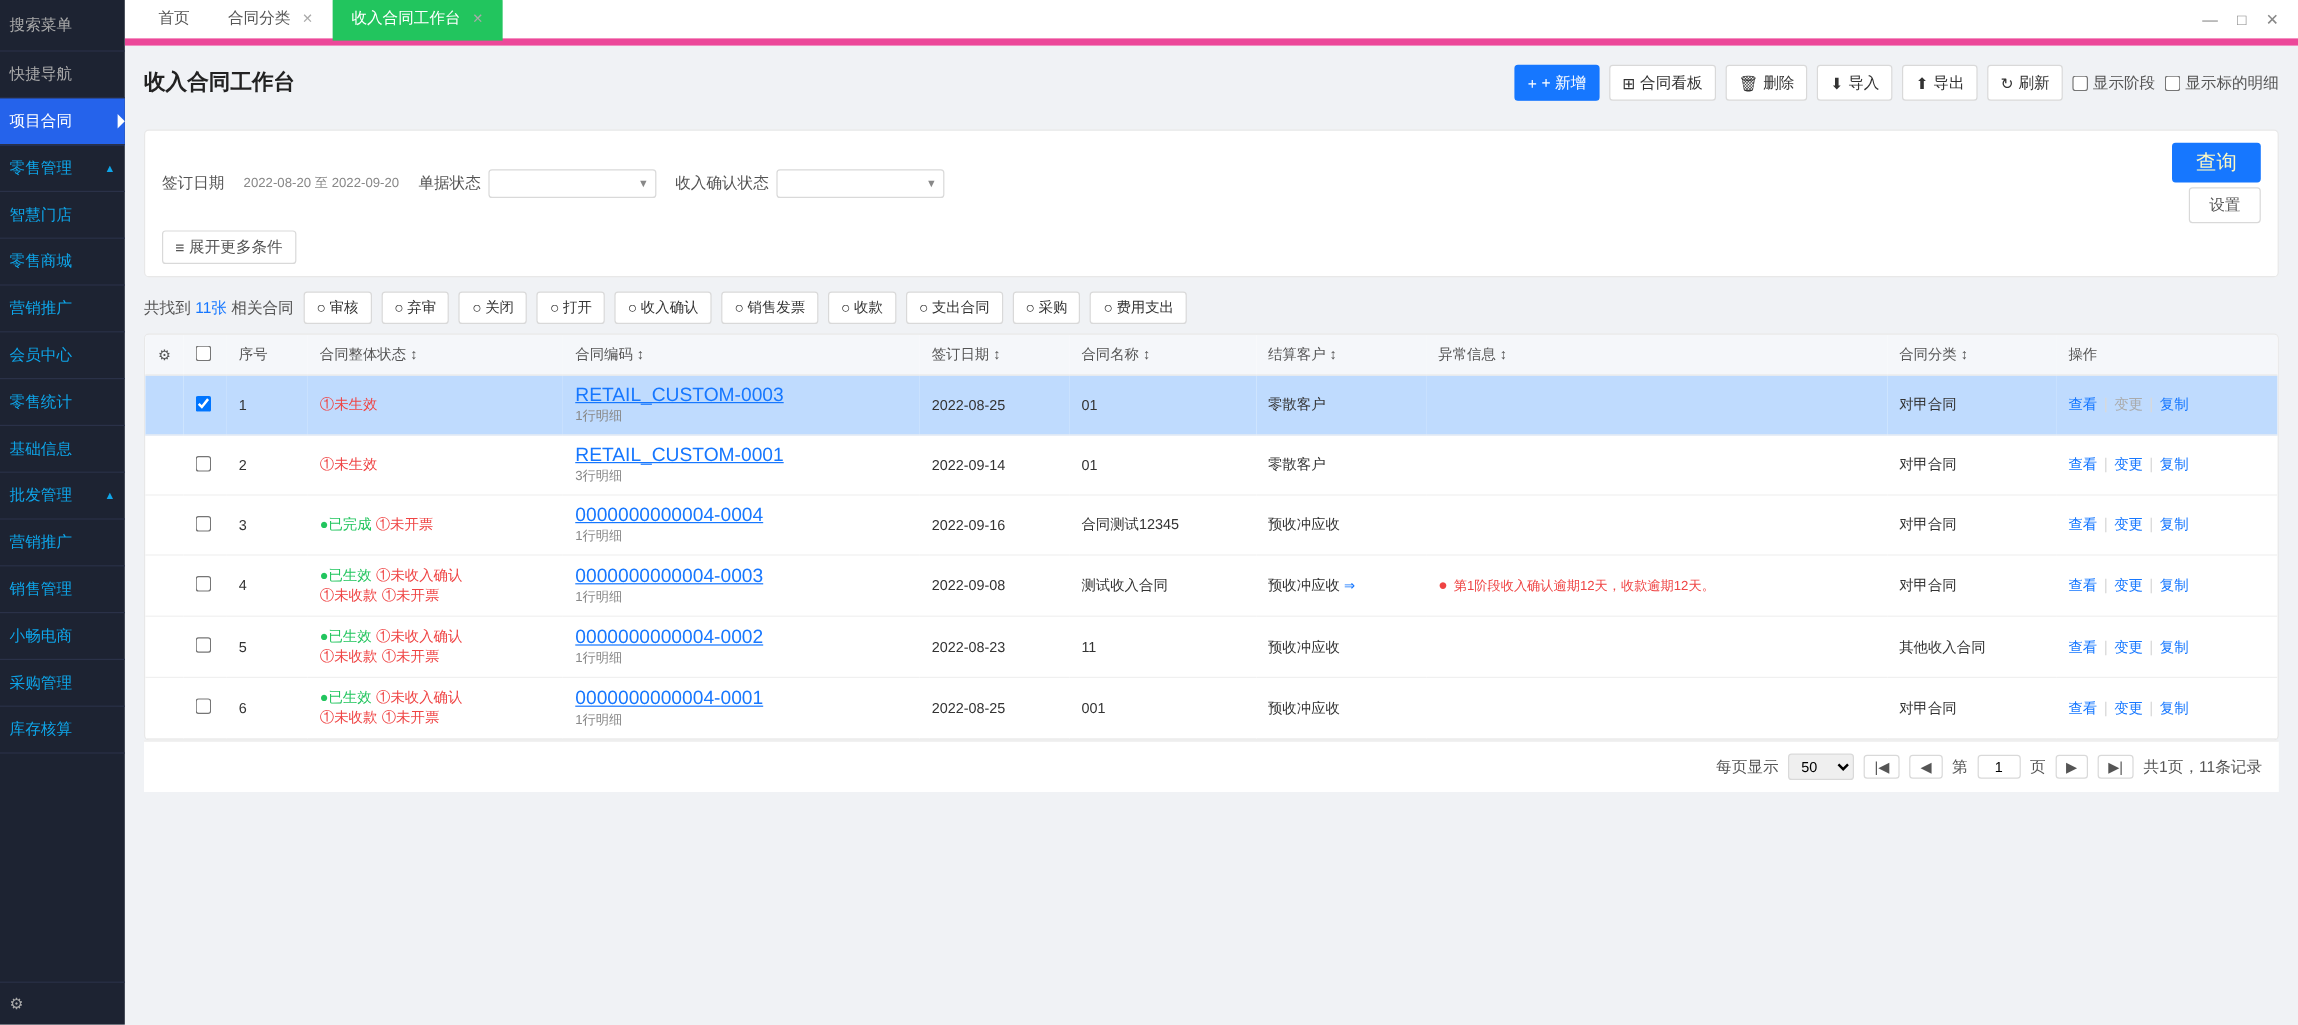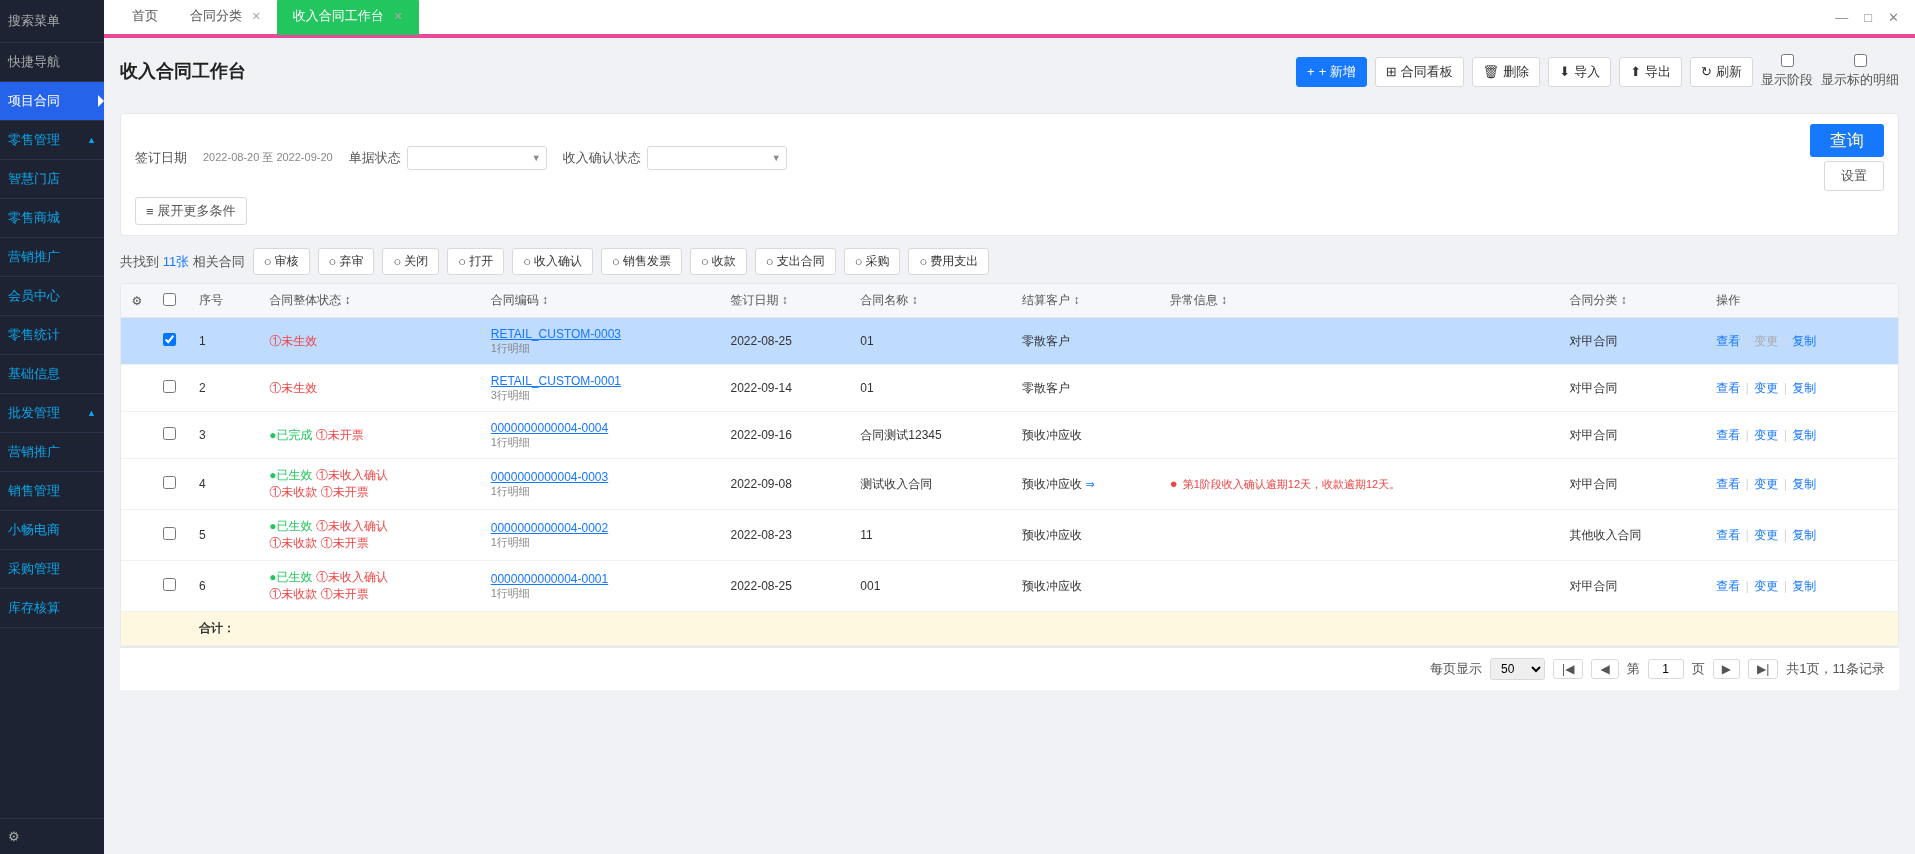--- a/index.html
+++ b/index.html
@@ -11,38 +11,38 @@
     .sidebar-nav { padding: 10px 8px; color: #aaa; font-size: 13px; cursor: pointer; border-bottom: 1px solid #2a3148; }
     .sidebar-item { padding: 10px 8px; color: #0ea5e9; font-size: 13px; cursor: pointer; border-bottom: 1px solid #2a3148; position: relative; }
     .sidebar-item.active { background: #2563eb; color: #fff; }
     .sidebar-item.active::after { content: ''; position: absolute; right: 0; top: 50%; transform: translateY(-50%); border-left: 6px solid #fff; border-top: 6px solid transparent; border-bottom: 6px solid transparent; }
     .sidebar-bottom { margin-top: auto; padding: 10px 8px; color: #aaa; cursor: pointer; border-top: 1px solid #2a3148; }
 
     
     .main { flex: 1; display: flex; flex-direction: column; overflow: hidden; }
 
     
-    .top-tabs { background: #fff; border-bottom: 4px solid #ec4899; display: flex; align-items: center; padding: 0 12px; height: 38px; flex-shrink: 0; }
+    .top-tabs { background: #fff; border-bottom: 6px solid #ec4899; display: flex; align-items: center; padding: 0 12px; height: 38px; flex-shrink: 0; }
     .top-tab { padding: 8px 16px; cursor: pointer; color: #555; font-size: 13px; border-bottom: 2px solid transparent; }
     .top-tab.active { color: #fff; background: #22c55e; border-radius: 3px 3px 0 0; }
     .top-tab .close-x { margin-left: 6px; color: #aaa; font-size: 11px; }
     .top-right { margin-left: auto; display: flex; gap: 8px; }
     .top-right-btn { background: none; border: none; cursor: pointer; color: #888; font-size: 13px; padding: 2px 4px; }
 
     
     .content { flex: 1; overflow-y: auto; padding: 16px; }
 
     
     .page-title { font-size: 18px; font-weight: bold; color: #222; margin-bottom: 14px; }
 
     
     .toolbar { display: flex; align-items: center; gap: 8px; margin-bottom: 12px; flex-wrap: wrap; }
     .toolbar-btn { display: flex; align-items: center; gap: 4px; padding: 5px 10px; border: 1px solid #d9d9d9; background: #fff; border-radius: 3px; cursor: pointer; color: #333; font-size: 12px; }
     .toolbar-btn.primary { background: #1677ff; color: #fff; border-color: #1677ff; }
-    .checkbox-label { display: flex; align-items: center; gap: 4px; font-size: 12px; color: #555; flex-direction: column; }
+    .checkbox-label { display: flex; align-items: center; gap: 4px; font-size: 12px; color: #555; }
 
     
     .filter-tabs { display: flex; gap: 0; border-bottom: 2px solid #e8e8e8; margin-bottom: 12px; }
     .filter-tab { padding: 6px 14px; cursor: pointer; color: #555; font-size: 13px; border-bottom: 2px solid transparent; margin-bottom: -2px; }
     .filter-tab.active { color: #1677ff; border-bottom: 2px solid #1677ff; }
 
     
     .search-area { background: #fff; border: 1px solid #e8e8e8; border-radius: 4px; padding: 10px 14px; margin-bottom: 12px; }
     .search-row { display: flex; align-items: center; gap: 16px; flex-wrap: wrap; }
     .search-label { color: #555; font-size: 13px; white-space: nowrap; }
@@ -68,21 +68,21 @@
     
     .table-wrap { background: #fff; border: 1px solid #e8e8e8; border-radius: 4px; overflow-x: auto; }
     table { width: 100%; border-collapse: collapse; min-width: 1200px; }
     thead tr { background: #f5f7fa; }
     thead th { padding: 8px 10px; text-align: left; color: #555; font-weight: normal; font-size: 12px; border-bottom: 1px solid #e8e8e8; white-space: nowrap; }
     tbody tr { border-bottom: 1px solid #f0f0f0; }
     tbody tr.selected { background: #bfdbfe; }
     tbody td { padding: 8px 10px; font-size: 12px; color: #333; vertical-align: middle; }
     .status-red { color: #ef4444; font-size: 12px; }
     .status-green { color: #22c55e; font-size: 12px; }
-    .link { color: #1677ff; text-decoration: underline; cursor: pointer; font-size: 12px; }
+    .link { color: #1677ff; text-decoration: underline; cursor: pointer; font-size: 16px; }
     .sub-text { color: #888; font-size: 11px; }
     .action-link { color: #1677ff; cursor: pointer; font-size: 12px; }
     .action-link.disabled { color: #aaa; cursor: default; }
     .action-sep { color: #d9d9d9; margin: 0 2px; }
     .error-msg { color: #ef4444; font-size: 11px; }
     .alert-icon { color: #ef4444; margin-right: 2px; }
     .route-icon { color: #1677ff; font-size: 11px; cursor: pointer; }
     .footer-row td { background: #fff8e1; font-weight: bold; color: #333; }
 
     
@@ -421,25 +421,20 @@
             <td>对甲合同</td>
             <td>
               <span class="action-link">查看</span>
               <span class="action-sep">|</span>
               <span class="action-link">变更</span>
               <span class="action-sep">|</span>
               <span class="action-link">复制</span>
             </td>
           </tr>
 
-          <tr class="footer-row">
-            <td></td>
-            <td></td>
-            <td colspan="9">合计：</td>
-          </tr>
         </tbody>
       </table>
     </div>
 
     <div class="pagination">
       <span>每页显示</span>
       <select class="page-size-select">
         <option>10</option>
         <option>20</option>
         <option selected="">50</option>

